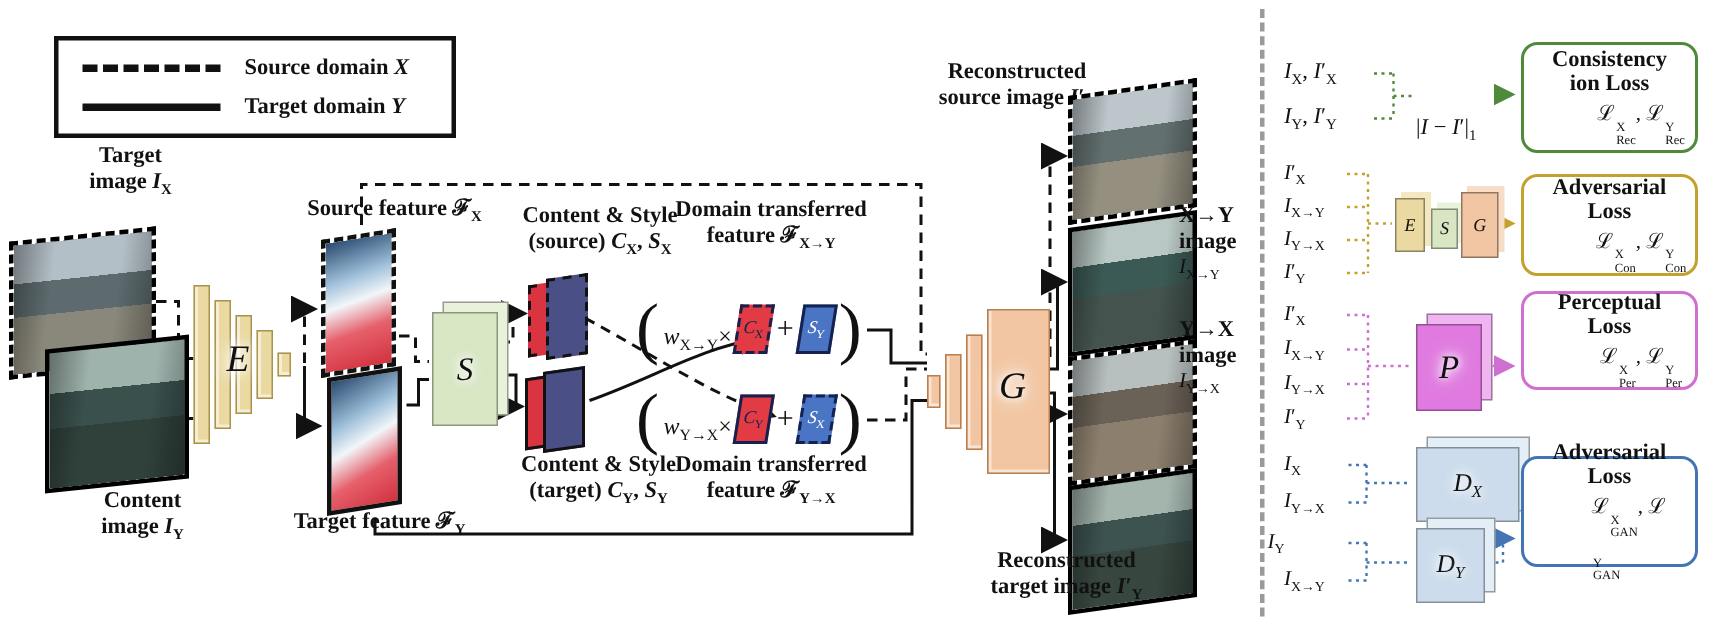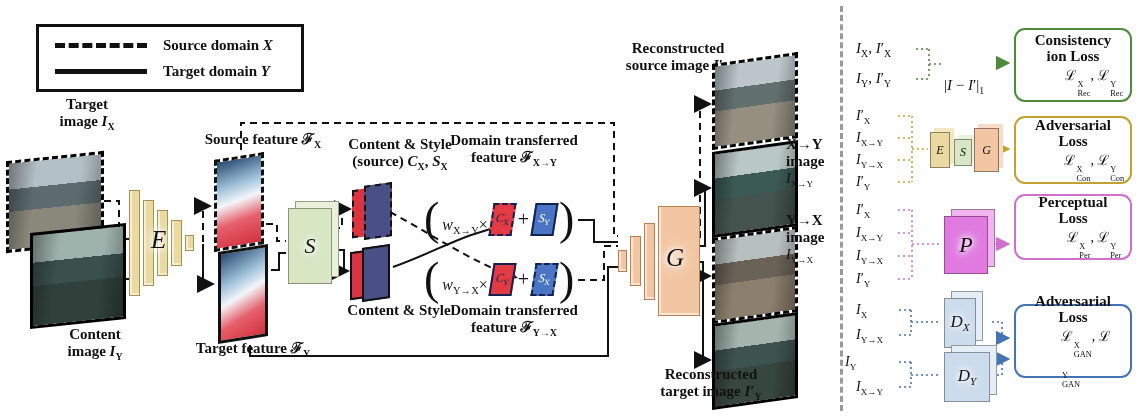--- a/index.html
+++ b/index.html
@@ -215,20 +215,21 @@
 <div class="abs cs" style="left:352px;top:184px;">
   <div class="back"></div>
   <div class="front"></div>
 </div>
 <div class="abs cs solidb" style="left:350px;top:246px;">
   <div class="back"></div>
   <div class="front"></div>
 </div>
 <div class="abs lbl" style="left:324px;top:302px;width:150px;">
   <div>Content &amp; Style</div>
+  <div>(target) <i>C</i><sub>Y</sub>, <i>S</i><sub>Y</sub></div>
 </div>
 
 <div class="abs lbl" style="left:428px;top:132px;width:172px;">
   <div>Domain transferred</div>
   <div>feature ℱ<sub>X→Y</sub></div>
 </div>
 <div class="abs formula" style="left:424px;top:197px;">
   <span class="paren">(</span>
   <span class="fw"><i>w</i><sub>X→Y</sub>×</span>
   <span class="chip red">
@@ -343,21 +344,21 @@
       </span>, ℒ<span class="ss">
         <sup>Y</sup>
         <sub>Per</sub>
       </span></div>
 </div>
 
 <div class="abs rlbl" style="left:856px;top:302px;font-size:14px;"><i>I</i><sub>X</sub></div>
 <div class="abs rlbl" style="left:856px;top:327px;font-size:14px;"><i>I</i><sub>Y→X</sub></div>
 <div class="abs rlbl" style="left:845px;top:354px;font-size:14px;"><i>I</i><sub>Y</sub></div>
 <div class="abs rlbl" style="left:856px;top:379px;font-size:14px;"><i>I</i><sub>X→Y</sub></div>
-<div class="abs mod" style="left:944px;top:298px;width:32px;height:50px;--c:#ccdcec;--bk:#e4eef7;">
+<div class="abs mod" style="left:944px;top:298px;width:69px;height:50px;--c:#ccdcec;--bk:#e4eef7;">
   <div class="back"></div>
   <div class="front">
       <span class="glyph" style="font-size:17px;"><i>D</i><sub>X</sub></span>
     </div>
 </div>
 <div class="abs mod" style="left:944px;top:352px;width:46px;height:50px;--c:#ccdcec;--bk:#e4eef7;">
   <div class="back"></div>
   <div class="front">
       <span class="glyph" style="font-size:17px;"><i>D</i><sub>Y</sub></span>
     </div>

